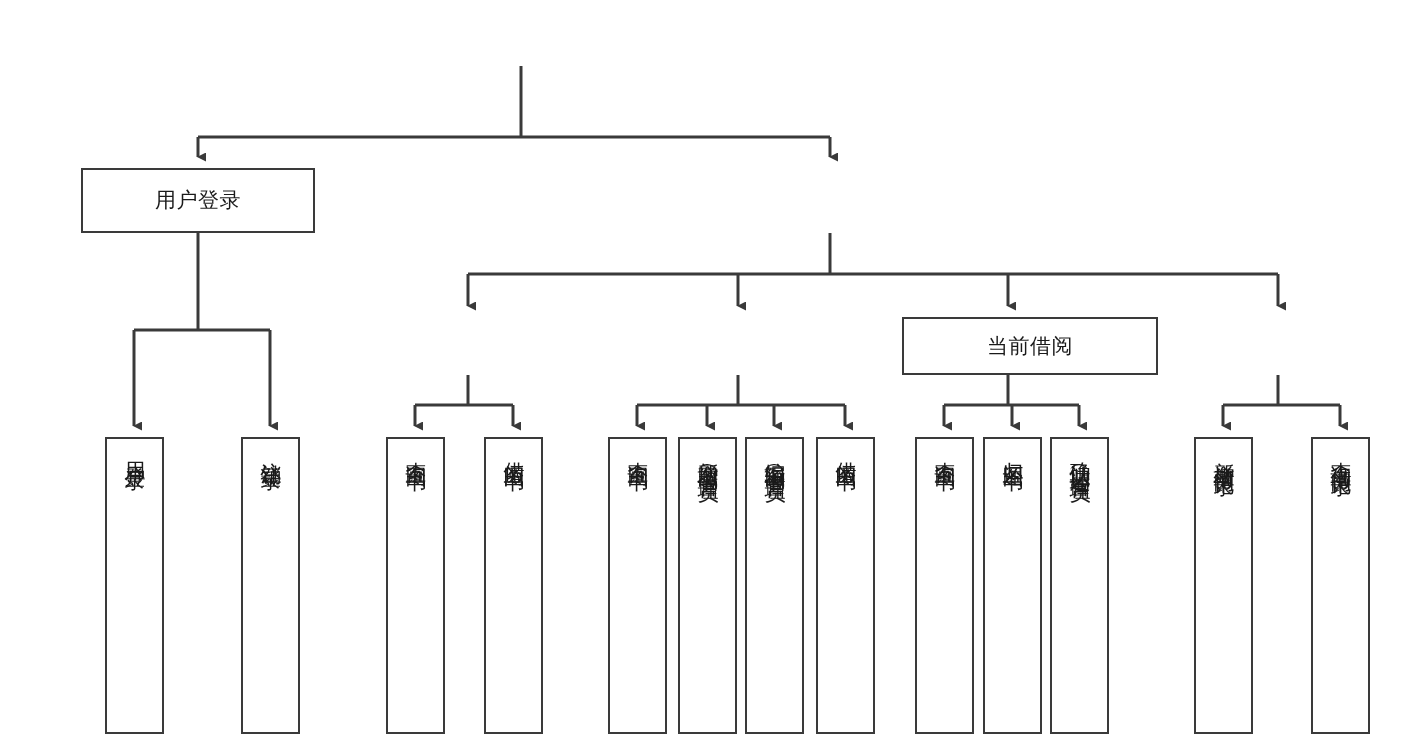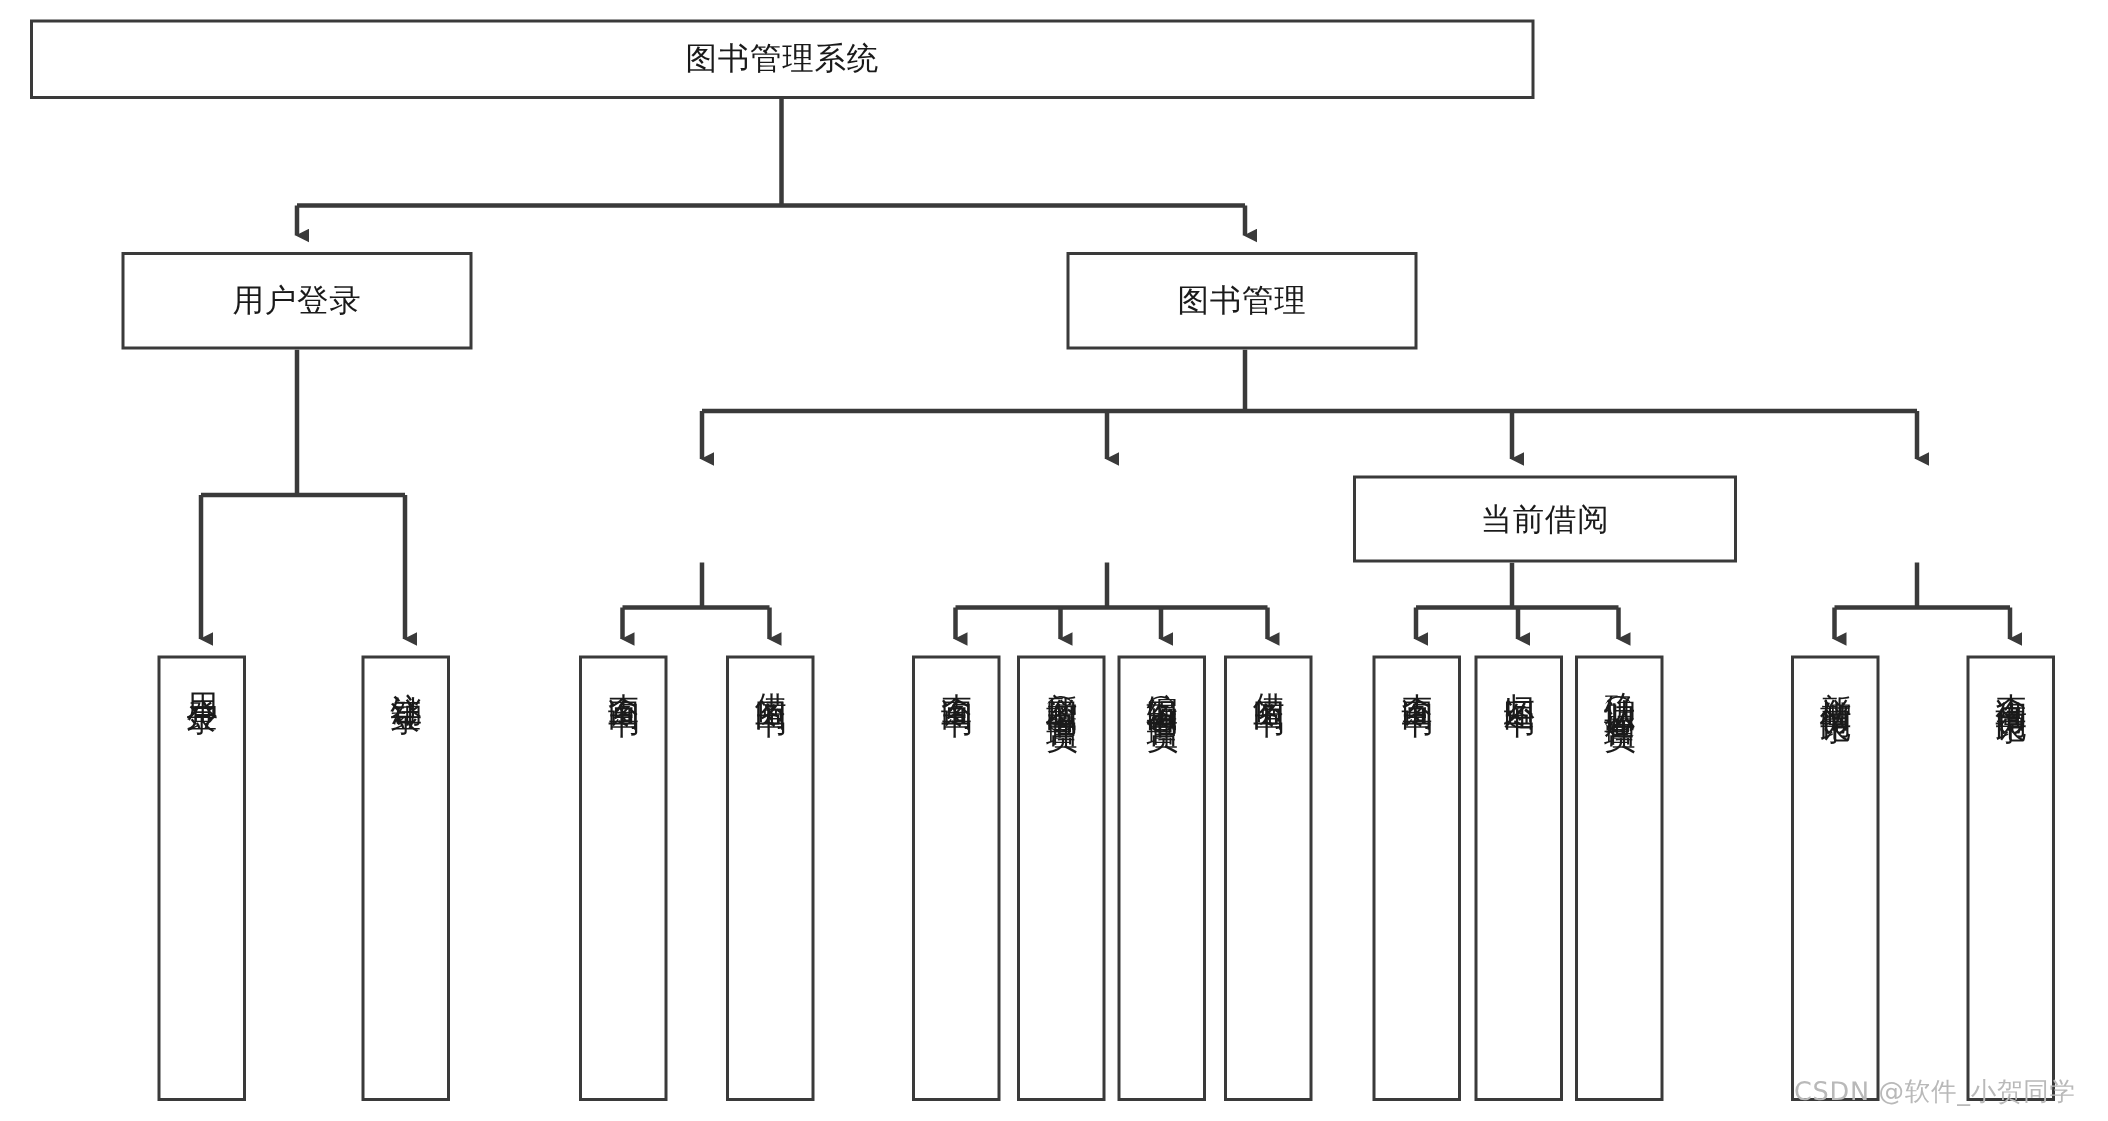--- a/index.html
+++ b/index.html
@@ -124,29 +124,23 @@
     </g>
 
     <g stroke="#3a3a3a" stroke-width="3" fill="none">
       <path d="M 1278,375 L 1278,405"></path>
       <path d="M 1223,405 L 1340,405"></path>
       <path d="M 1223,405 L 1223,426" marker-end="url(#arrowhead)"></path>
       <path d="M 1340,405 L 1340,426" marker-end="url(#arrowhead)"></path>
     </g>
   </svg>
 
-  <div class="node-box" style="left:20px; top:13px; width:1003px; height:53px;">
-    <span class="node-label">图书管理系统</span>
-  </div>
 
   <div class="node-box" style="left:81px; top:168px; width:234px; height:65px;">
     <span class="node-label">用户登录</span>
-  </div>
-  <div class="node-box" style="left:711px; top:168px; width:234px; height:65px;">
-    <span class="node-label">图书管理</span>
   </div>
 
   <div class="node-box" style="left:902px; top:317px; width:256px; height:58px;">
     <span class="node-label">当前借阅</span>
   </div>
 
   <div class="node-box vertical" style="left:105px; top:437px; width:59px; height:297px;">
     <span class="node-label">用户登录</span>
   </div>
   <div class="node-box vertical" style="left:241px; top:437px; width:59px; height:297px;">
@@ -183,15 +177,14 @@
     <span class="node-label">确认归还（管理员）</span>
   </div>
 
   <div class="node-box vertical" style="left:1194px; top:437px; width:59px; height:297px;">
     <span class="node-label">新增借阅记录</span>
   </div>
   <div class="node-box vertical" style="left:1311px; top:437px; width:59px; height:297px;">
     <span class="node-label">查询借阅记录</span>
   </div>
 
-  <div class="watermark" style="left:1196px; top:716px;">CSDN @软件_小贺同学</div>
 
 </div>
 
 </body></html>

